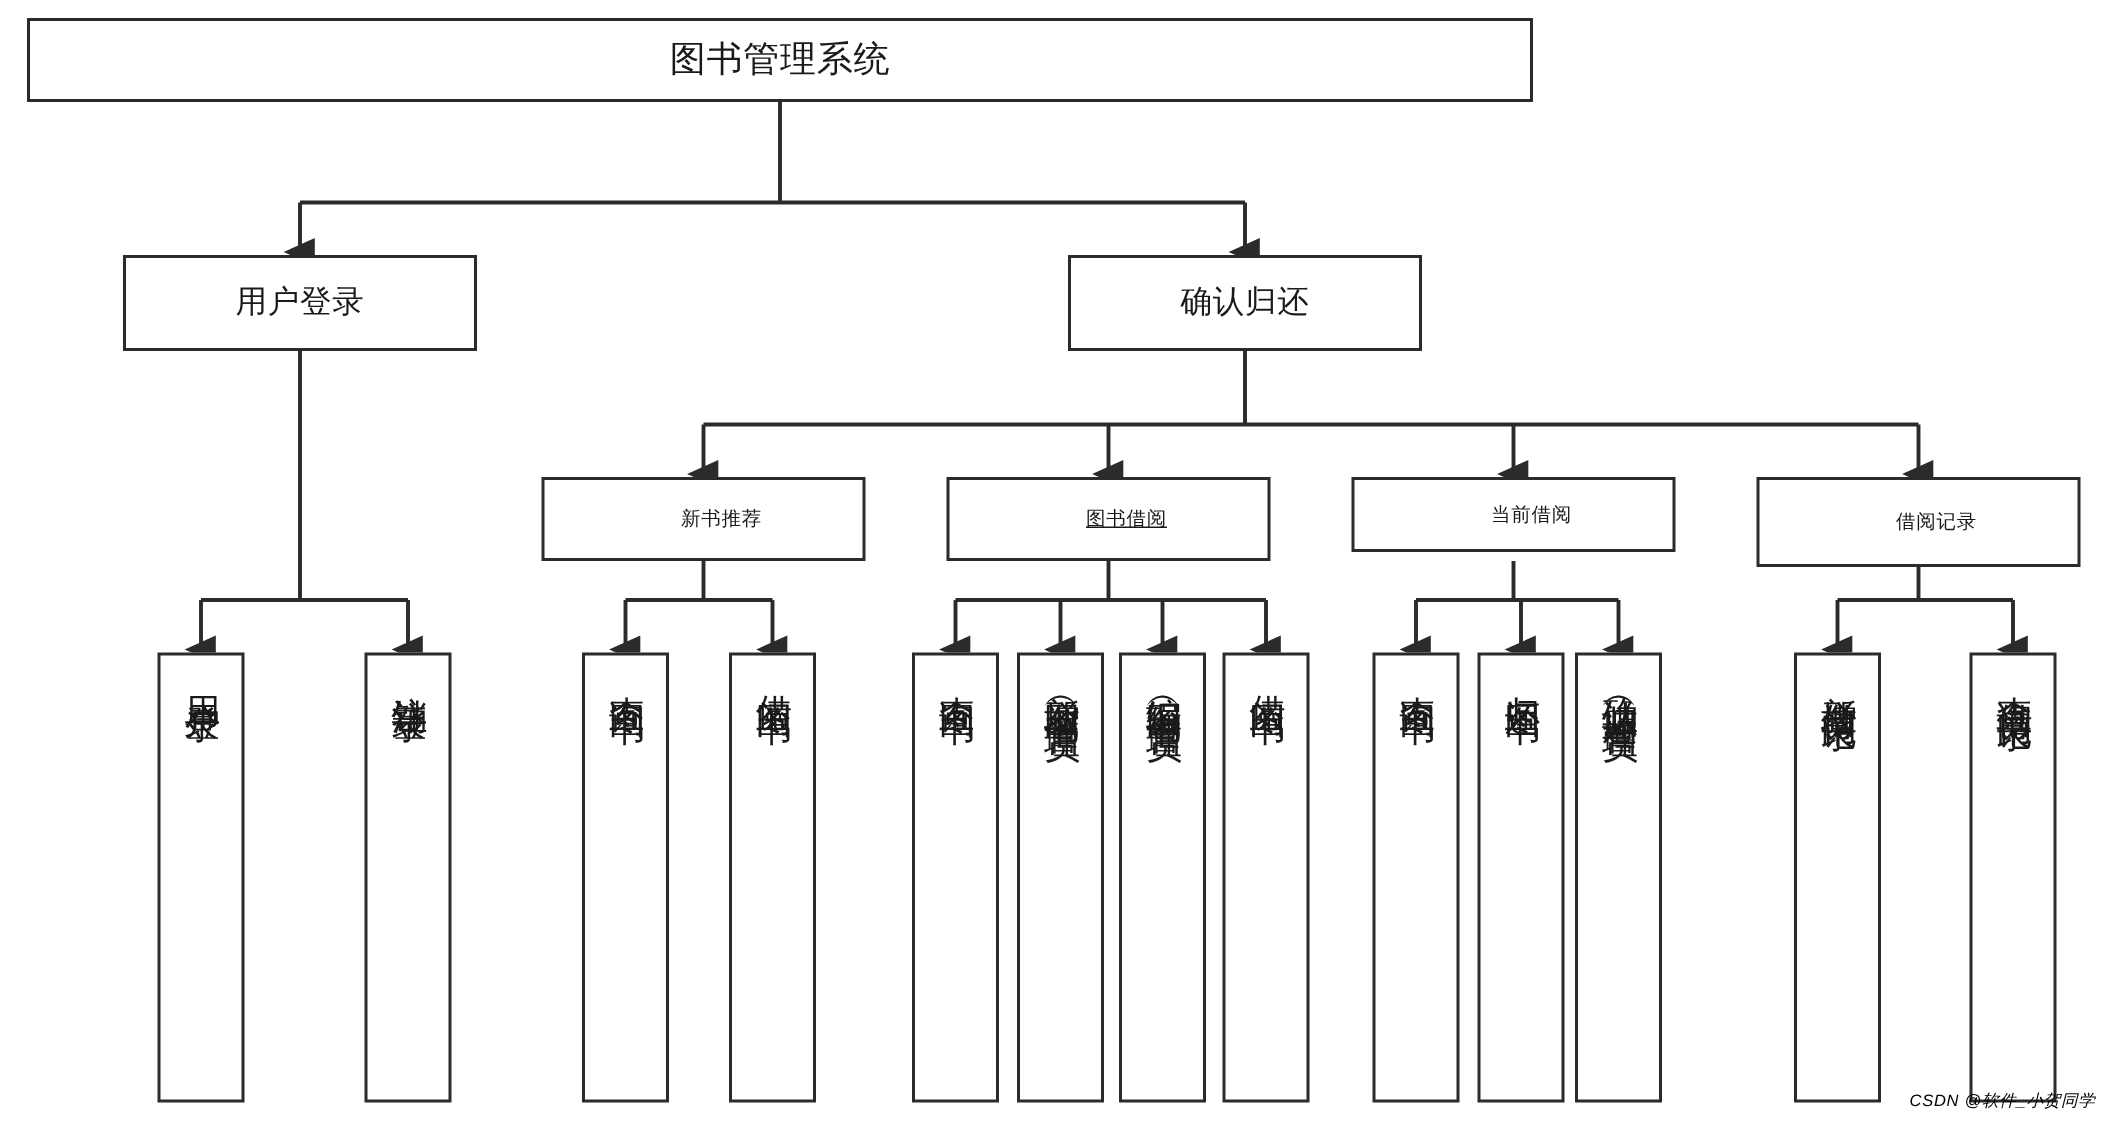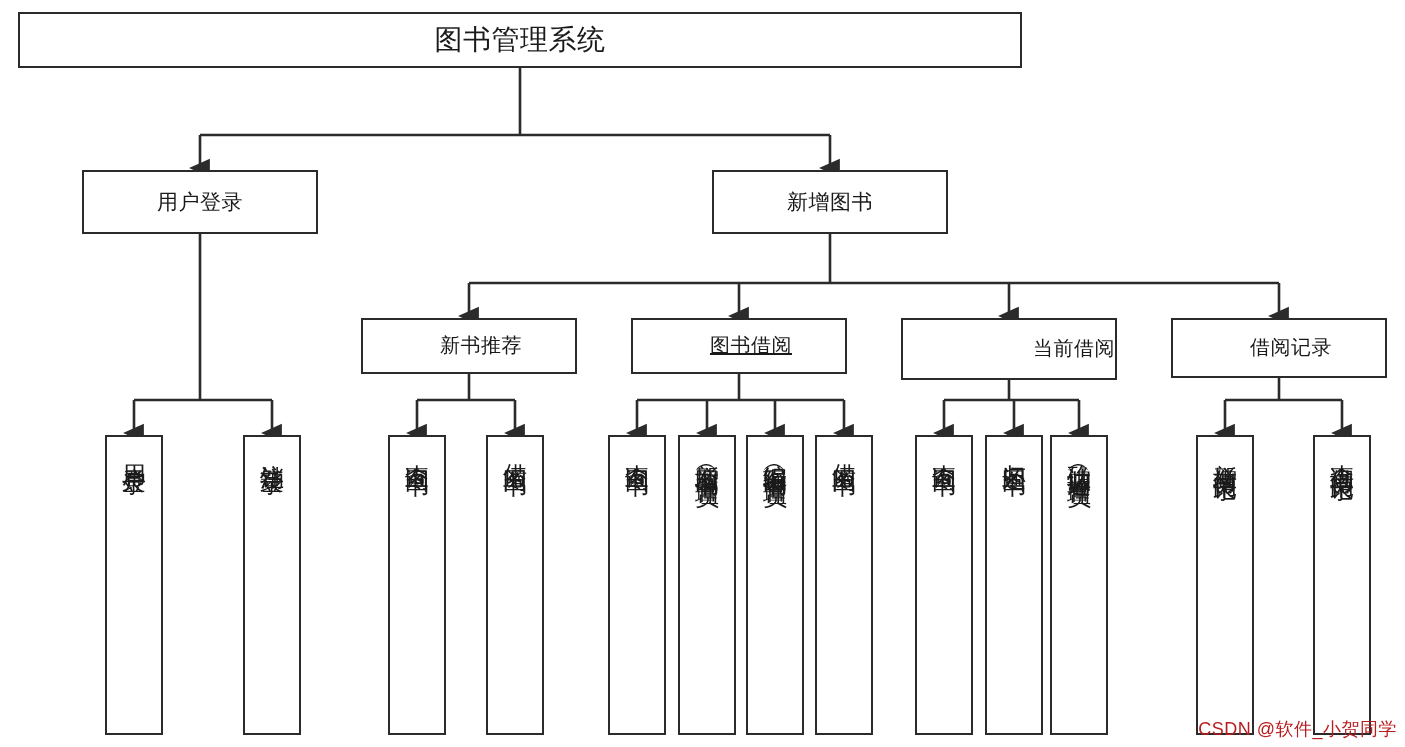--- a/index.html
+++ b/index.html
@@ -52,32 +52,33 @@
     padding-top: 8px;
   }
   .node.vert .lbl {
     writing-mode: vertical-rl;
     text-orientation: upright;
     font-size: 24px;
     line-height: 1.0;
     letter-spacing: 3px;
     white-space: nowrap;
   }
-  .node.root .lbl { font-size: 28px; }
+  .node.root .lbl { font-size: 24px; }
   .node.lvl2 .lbl { font-size: 21px; }
-  .node.lvl3 .lbl { font-size: 20px; margin-left: 24px; }
+  .node.lvl3 .lbl { font-size: 13px; margin-left: 24px; }
   #watermark {
     position: absolute;
     right: 8px;
     bottom: 6px;
-    font-size: 18px;
-    color: #b91c1c;
+    font-size: 11px;
+    color: #000000;
     z-index: 3;
     white-space: nowrap;
     letter-spacing: 0.5px;
+    font-style: italic;
   }
 </style>
 </head>
 <body>
 
 <div id="canvas">
   <svg id="edges" viewBox="0 0 1405 747">
     <defs>
       <marker id="arrowhead" markerWidth="9" markerHeight="9" refX="4.2" refY="4.2" orient="auto" markerUnits="strokeWidth">
         <path d="M 0.6 0.4 L 7.8 0.4 L 4.2 8.4 z" fill="#2b2b2b"></path>
@@ -120,29 +121,29 @@
       </g>
   </svg>
   <div id="node-layer">
       <div class="node horiz root" style="left: 18px; top: 12px; width: 1004px; height: 56px;">
         <span class="lbl">图书管理系统</span>
       </div>
       <div class="node horiz lvl2" style="left: 82px; top: 170px; width: 236px; height: 64px;">
         <span class="lbl">用户登录</span>
       </div>
       <div class="node horiz lvl2" style="left: 712px; top: 170px; width: 236px; height: 64px;">
-        <span class="lbl">新增图书</span>
+        <span class="lbl">确认归还</span>
       </div>
       <div class="node horiz lvl3" style="left: 361px; top: 318px; width: 216px; height: 56px;">
         <span class="lbl">新书推荐</span>
       </div>
       <div class="node horiz lvl3" style="left: 631px; top: 318px; width: 216px; height: 56px; text-decoration: underline;">
         <span class="lbl">图书借阅</span>
       </div>
-      <div class="node horiz lvl3" style="left: 901px; top: 318px; width: 216px; height: 62px; justify-content: flex-end;">
+      <div class="node horiz lvl3" style="left: 901px; top: 318px; width: 216px; height: 50px;">
         <span class="lbl">当前借阅</span>
       </div>
       <div class="node horiz lvl3" style="left: 1171px; top: 318px; width: 216px; height: 60px;">
         <span class="lbl">借阅记录</span>
       </div>
       <div class="node vert lvl4" style="left: 105px; top: 435px; width: 58px; height: 300px;">
         <span class="lbl">用户登录</span>
       </div>
       <div class="node vert lvl4" style="left: 243px; top: 435px; width: 58px; height: 300px;">
         <span class="lbl">注销登录</span>

